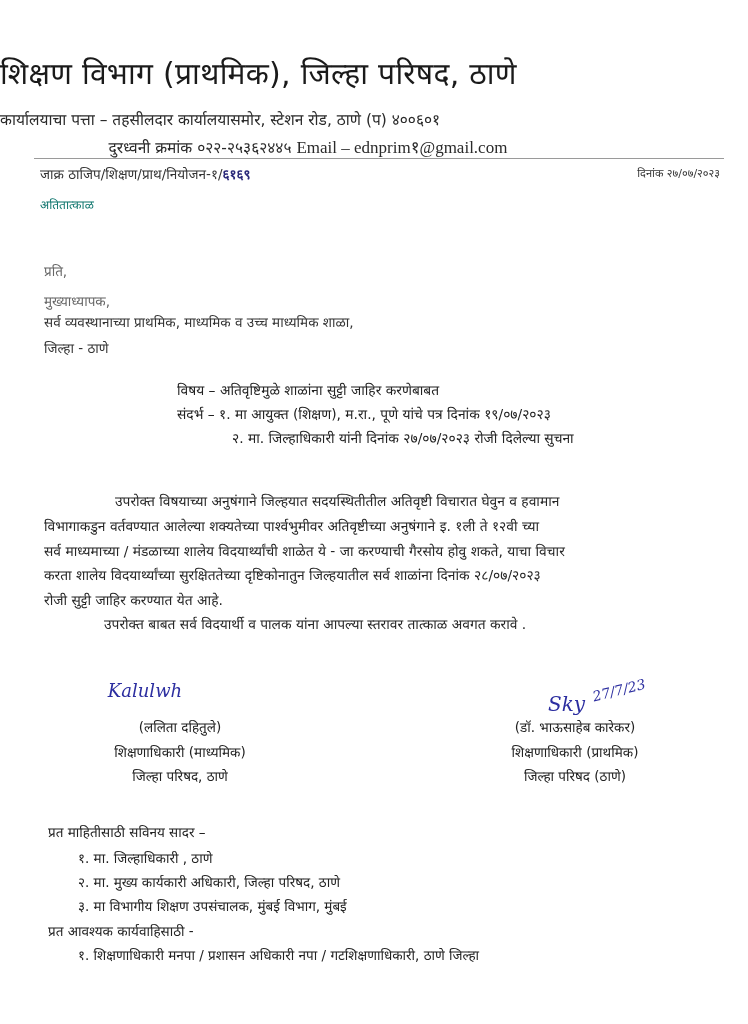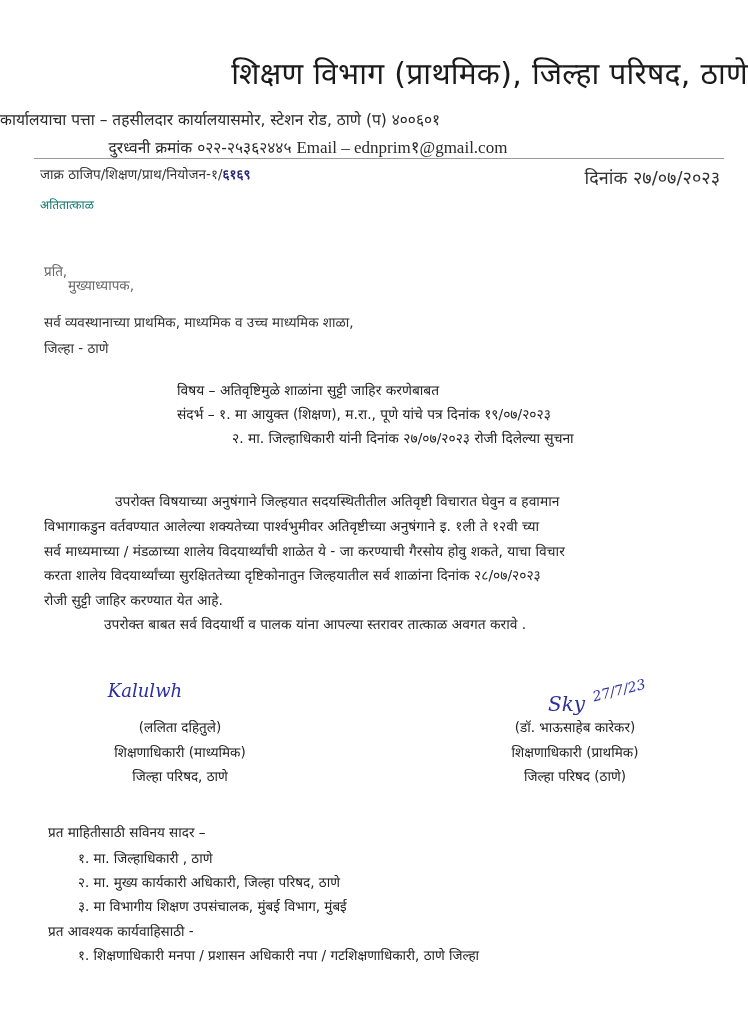--- a/index.html
+++ b/index.html
@@ -2,28 +2,28 @@
 <html><head>
   <meta charset="utf-8">
   <style>
     html, body { margin: 0; padding: 0; }
     body {
       width: 748px; height: 1024px; background: #ffffff; overflow: hidden;
       font-family: "DejaVu Sans", sans-serif; color: #222;
       position: relative;
     }
     .abs { position: absolute; white-space: nowrap; }
-    .title { left: 0; width: 748px; top: 52px; text-align: right; font-size: 30px; color: #1a1a1a; letter-spacing: 0.3px; }
+    .title { left: 0; width: 748px; top: 52px; text-align: left; font-size: 30px; color: #1a1a1a; letter-spacing: 0.3px; }
     .addr { left: 0; width: 748px; top: 108px; text-align: left; font-size: 15.5px; color: #2a2a2a; }
     .phone { left: 0; width: 616px; top: 135px; text-align: center; font-size: 15.5px; color: #2a2a2a; }
     .phone .email { font-family: "Liberation Serif", serif; font-size: 17px; }
     .rule { left: 34px; top: 158px; width: 690px; height: 1px; background: #9a9a9a; }
     .ref { left: 40px; top: 165px; font-size: 13.5px; color: #333; }
     .ref .num { color: #2b2a7a; font-weight: bold; }
-    .date { right: 28px; top: 165px; font-size: 18px; color: #333; }
+    .date { right: 28px; top: 165px; font-size: 11px; color: #333; }
     .urgent { left: 40px; top: 196px; font-size: 12px; color: #0f766e; }
     .to { left: 44px; font-size: 13.5px; color: #333; }
     .subj { left: 177px; font-size: 13.8px; color: #222; }
     .body-line { left: 44px; font-size: 13.8px; color: #262626; }
     .sig-block { font-size: 13.5px; text-align: center; color: #222; }
     .sig-left { left: 70px; width: 220px; }
     .sig-right { left: 470px; width: 210px; }
     .signature { font-family: "DejaVu Serif", serif; font-style: italic; color: #2c2ea0; }
     .cc { font-size: 13.5px; color: #222; }
     .light { color: #666; }
@@ -39,21 +39,21 @@
 </div>
 <div class="abs rule"></div>
 
 <div class="abs ref">
   <span>जाक्र ठाजिप/शिक्षण/प्राथ/नियोजन-१/</span><span class="num">६१६९</span>
 </div>
 <div class="abs date">दिनांक २७/०७/२०२३</div>
 <div class="abs urgent">अतितात्काळ</div>
 
 <div class="abs to light" style="top:262px;">प्रति,</div>
-<div class="abs to light" style="top:276px;margin-left:24px;">मुख्याध्यापक,</div>
+<div class="abs to light" style="top:292px;">मुख्याध्यापक,</div>
 <div class="abs to" style="top:313px;">सर्व व्यवस्थानाच्या प्राथमिक, माध्यमिक व उच्च माध्यमिक शाळा,</div>
 <div class="abs to" style="top:339px;">जिल्हा - ठाणे</div>
 
 <div class="abs subj" style="top:380px;">विषय – अतिवृष्टिमुळे शाळांना सुट्टी जाहिर करणेबाबत</div>
 <div class="abs subj" style="top:404px;">संदर्भ – १. मा आयुक्त (शिक्षण), म.रा., पूणे यांचे पत्र दिनांक १९/०७/२०२३</div>
 <div class="abs subj" style="top:428px; left:232px;">२. मा. जिल्हाधिकारी यांनी दिनांक २७/०७/२०२३ रोजी दिलेल्या सुचना</div>
 
 <div class="abs body-line" style="top:491px; left:115px;">उपरोक्त विषयाच्या अनुषंगाने जिल्हयात सदयस्थितीतील अतिवृष्टी विचारात घेवुन व हवामान</div>
 <div class="abs body-line" style="top:516px;">विभागाकडुन वर्तवण्यात आलेल्या शक्यतेच्या पार्श्वभुमीवर अतिवृष्टीच्या अनुषंगाने इ. १ली ते १२वी च्या</div>
 <div class="abs body-line" style="top:541px;">सर्व माध्यमाच्या / मंडळाच्या शालेय विदयार्थ्यांची शाळेत ये - जा करण्याची गैरसोय होवु शकते, याचा विचार</div>

